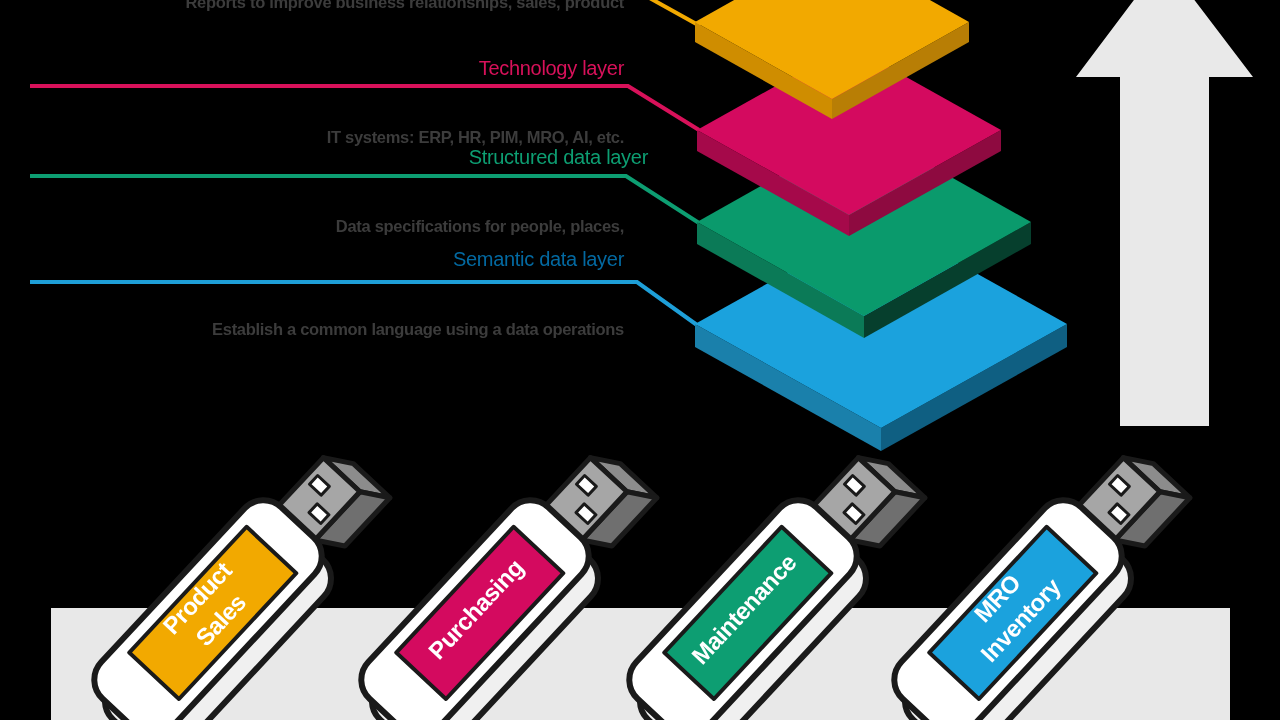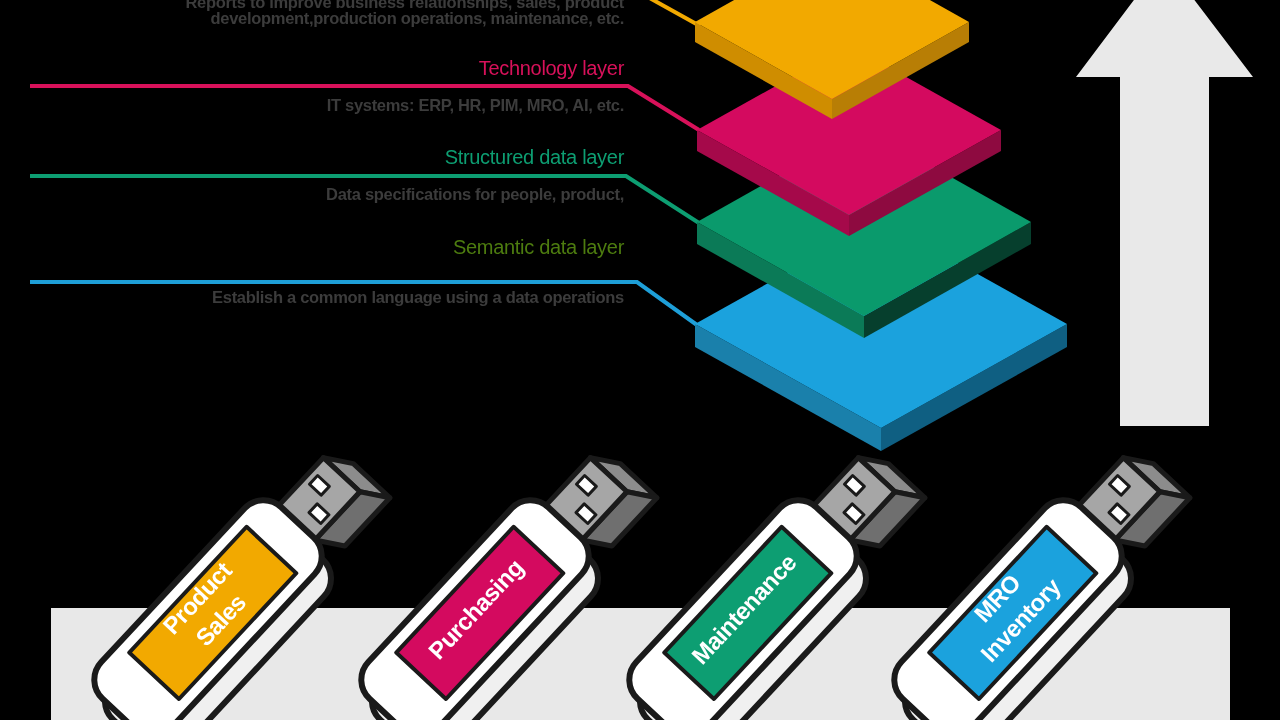--- a/index.html
+++ b/index.html
@@ -4,23 +4,23 @@
 <style>
   html,body{margin:0;padding:0;background:#000;}
   .canvas{position:relative;width:1280px;height:720px;background:#000;overflow:hidden;
           font-family:"Liberation Sans","DejaVu Sans",sans-serif;}
   .scene{position:absolute;left:0;top:0;width:1280px;height:720px;}
   .txt{position:absolute;left:0;width:624px;text-align:right;letter-spacing:-0.3px;}
   .note-line{color:#3c3c3c;font-weight:bold;font-size:16.5px;line-height:16px;}
   .note{top:-6px;}
   .lbl{font-weight:normal;font-size:20px;line-height:22px;}
   .lbl-tech{top:57px;color:#d8115a;}
-  .lbl-struct{top:146px;color:#0d9e72;}
-  .lbl-sem{top:236px;color:#4d7c0f;}
-  .desc{color:#3c3c3c;font-weight:bold;font-size:16.5px;line-height:16.5px;}
+  .lbl-struct{top:146px;color:#0d9e72;padding-left:24px;}
+  .lbl-sem{top:248px;color:#0369a1;}
+  .desc{color:#3c3c3c;font-weight:bold;font-size:16.5px;line-height:16.5px;margin-top:32px;}
   .desc-tech{top:97px;}
   .desc-struct{top:186px;}
   .desc-sem{top:289px;}
   
   .leader{fill:none;stroke-width:4;}
   .slab polygon{stroke:none;}
   .c-top{fill:#8c8c8c;stroke:#1a1a1a;stroke-width:5;stroke-linejoin:round;}
   .c-side{fill:#6f6f6f;stroke:#1a1a1a;stroke-width:5;stroke-linejoin:round;}
   .c-front{fill:#a6a6a6;stroke:#1a1a1a;stroke-width:5;stroke-linejoin:round;}
   .c-hole{fill:#ffffff;stroke:#1a1a1a;stroke-width:3;stroke-linejoin:round;}
@@ -115,27 +115,26 @@
       <rect class="b-side" x="-26" y="-121" width="96" height="260" rx="26"></rect>
       <rect class="b-top" x="-48" y="-131" width="96" height="262" rx="26"></rect>
       <rect class="d-label" x="-34" y="-93" width="68" height="172" fill="#1ba2dd"></rect>
       <text class="d-text" transform="translate(-13,-7) rotate(-90)">MRO</text>
       <text class="d-text" transform="translate(19,-7) rotate(-90)">Inventory</text>
     </g>
   </svg>
 
   <div class="txt note">
     <div class="note-line">Reports to improve business relationships, sales, product</div>
-    <div class="note-line">development,production operations, maintenance, etc.</div>
   </div>
 
   <div class="txt lbl lbl-tech">Technology layer</div>
   <div class="txt desc desc-tech">IT systems: ERP, HR, PIM, MRO, AI, etc.</div>
 
   <div class="txt lbl lbl-struct">Structured data layer</div>
   <div class="txt desc desc-struct">
-    <div>Data specifications for people, product,</div>
+    <div>Data specifications for people, places,</div>
   </div>
 
   <div class="txt lbl lbl-sem">Semantic data layer</div>
   <div class="txt desc desc-sem">Establish a common language using a data operations</div>
 
 </div>
 
 </body></html>

